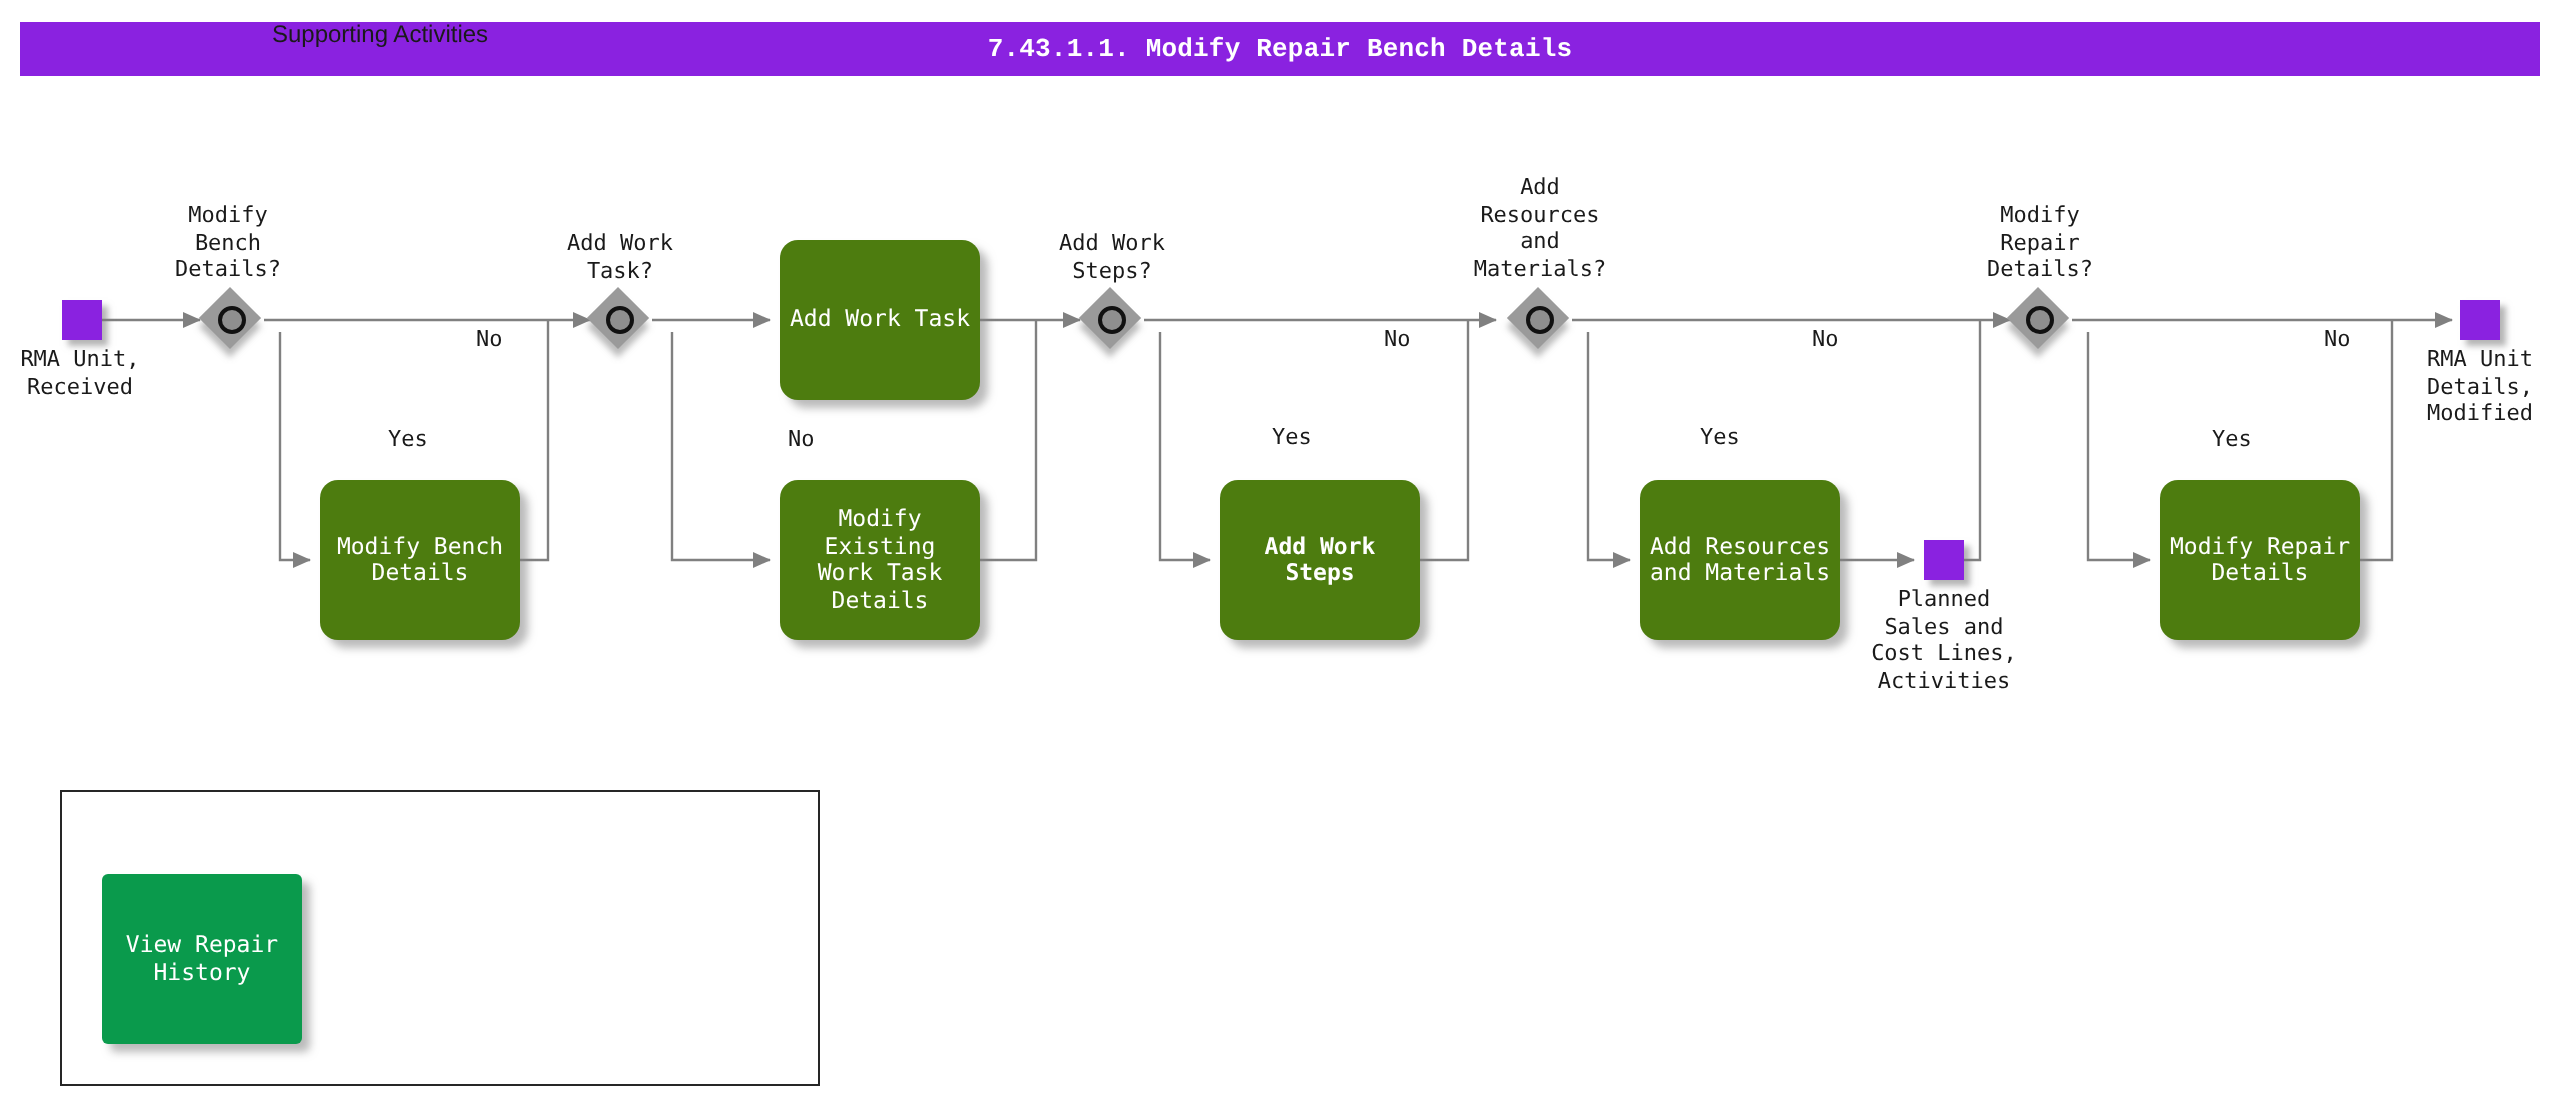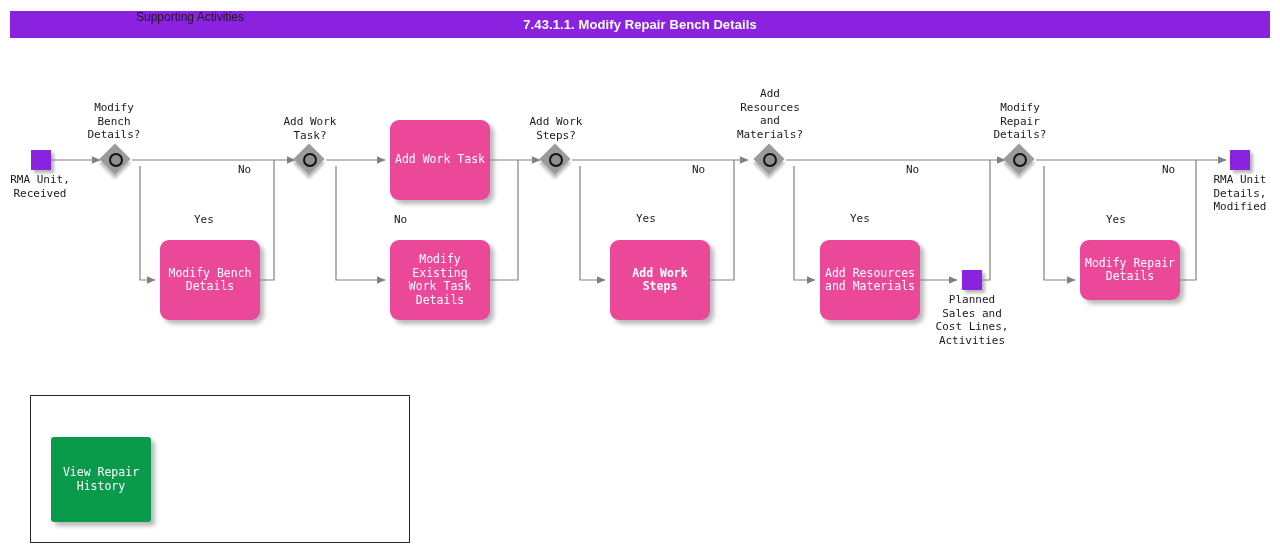--- a/index.html
+++ b/index.html
@@ -22,21 +22,21 @@
     top: 11px;
     width: 1260px;
     height: 27px;
     background: #8A22E0;
     display: flex;
     align-items: center;
     justify-content: center;
   }
   #title-bar .title-text {
     color: #ffffff;
-    font-family: Liberation Sans, sans-serif;
+    font-family: Liberation Mono, monospace;
     font-size: 13px;
     font-weight: bold;
     letter-spacing: 0.1px;
   }
 
   
   #diagram {
     position: absolute;
     left: 0;
     top: 0;
@@ -100,21 +100,21 @@
     font-size: 11px;
     color: #1a1a1a;
     line-height: 13.5px;
     text-align: center;
     white-space: pre-line;
   }
 
   
   .task {
     position: absolute;
-    background: #ec4899;
+    background: #4d7c0f;
     border-radius: 9px;
     box-shadow: 4px 4px 4px rgba(130,130,130,0.55);
     display: flex;
     align-items: center;
     justify-content: center;
     text-align: center;
     color: #ffffff;
     font-family: "DejaVu Sans Mono", monospace;
     font-size: 11.5px;
     line-height: 13.5px;
@@ -295,21 +295,21 @@
     <div class="diamond"></div>
     <div class="ring"></div>
   </div>
   <div class="gateway-label" style="left:972px; top:101px; width:96px;">Modify
 Repair
 Details?</div>
 
   <div class="flow-label" style="left:1116px; top:163px;">No</div>
   <div class="flow-label" style="left:1060px; top:213px;">Yes</div>
 
-  <div class="task" style="left:1080px; top:240px; width:100px; height:60px;">Modify Repair
+  <div class="task" style="left:1080px; top:240px; width:100px; height:80px;">Modify Repair
 Details</div>
 
   <div class="event" style="left:1230px; top:150px;"></div>
   <div class="event-label" style="left:1191px; top:173px; width:98px;">RMA Unit
 Details,
 Modified</div>
 
   <div id="supporting-panel"></div>
   <div id="supporting-title">Supporting Activities</div>
 

